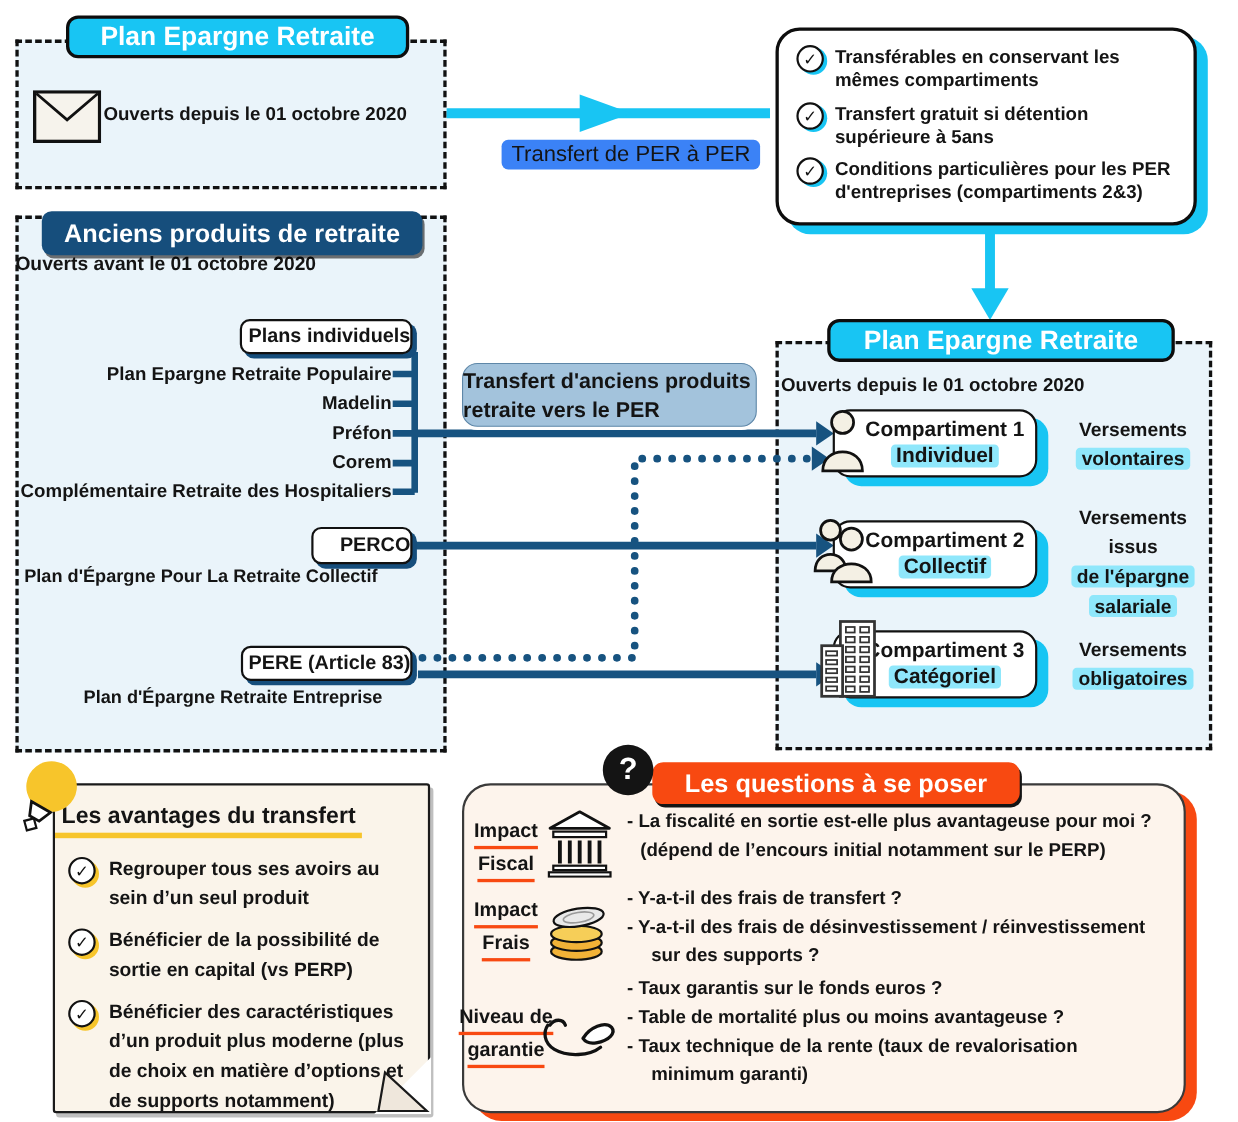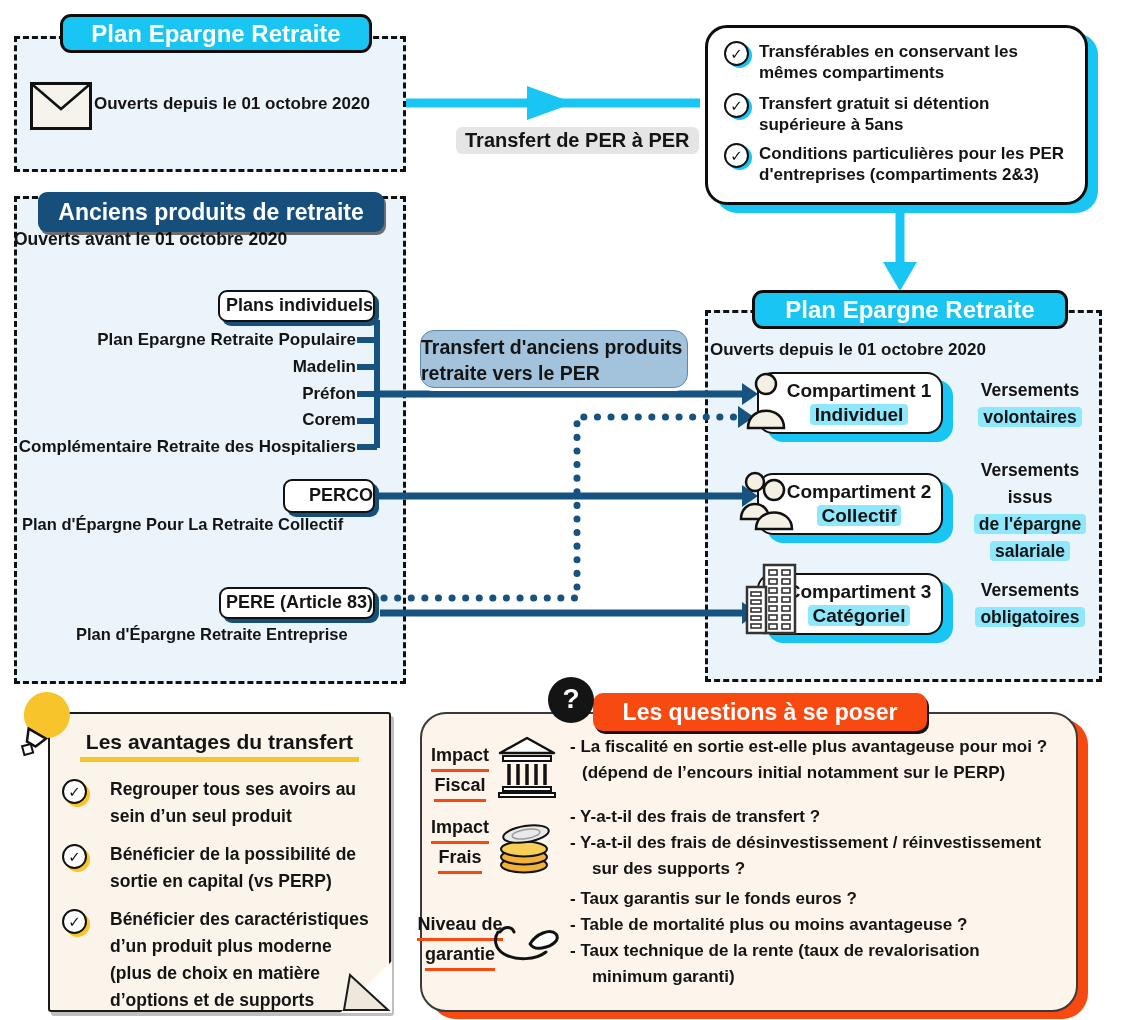--- a/index.html
+++ b/index.html
@@ -25,24 +25,24 @@
   .chk-text{font-weight:bold;font-size:17px;line-height:21px}
   .list-right{text-align:right;font-weight:bold;font-size:17px;line-height:26.8px;white-space:nowrap}
   .comp{position:absolute;width:186px;height:62px;background:#fff;border:2.5px solid #111;border-radius:16px;
         box-shadow:10px 8px 0 #18C5F3;text-align:center;box-sizing:border-box;padding:4px 4px 0 22px}
   .comp-name{font-weight:bold;font-size:19px;line-height:25px}
   .comp-tag{font-weight:bold;font-size:19px;line-height:24px}
   .comp-icon{position:absolute}
   .vers{position:absolute;width:156px;text-align:center;font-weight:bold;font-size:17.5px;line-height:27px}
   .midlabel{background:#A3C3DC;border:1px solid #5E87A8;box-shadow:0 0 0 3px #fff;border-radius:14px;
             font-weight:bold;font-size:19.5px;line-height:26px;padding-top:3px;box-sizing:border-box}
-  .perlabel{background:#e5e5e5;border-radius:6px;box-shadow:0 0 0 3px #fff;font-weight:bold;font-size:20px;padding:2px 9px}
+  .perlabel{background:#3b82f6;border-radius:6px;box-shadow:0 0 0 3px #fff;font-weight:normal;font-size:20px;padding:2px 9px}
   .note{background:#FAF4EA;border:2.5px solid #1a1a1a;border-radius:3px;box-shadow:3px 4px 0 rgba(0,0,0,.25);box-sizing:border-box}
   .note-title{font-weight:bold;font-size:21px;border-bottom:5px solid #F7C52B;display:inline-block;padding:0 6px 3px 6px}
-  .adv-item{display:flex;gap:23px;align-items:flex-start;margin-bottom:11px;padding:0 14px 0 12px}
+  .adv-item{display:flex;gap:12px;align-items:flex-start;margin-bottom:11px;padding:0 14px 0 12px}
   .adv-text{font-weight:bold;font-size:17.5px;line-height:27px}
   .qbox{background:#FDF4EC;border:2.5px solid #3a3a3a;border-radius:26px;box-shadow:10px 7px 0 #F84911;box-sizing:border-box}
   .qbadge{position:absolute;width:46px;height:46px;border-radius:50%;background:#141414;color:#fff;
           font-weight:bold;font-size:28px;text-align:center;line-height:44px}
   .qlabel{position:absolute;text-align:center;font-weight:bold;font-size:18px;line-height:26px}
   .qlabel span{display:inline-block;border-bottom:3px solid #F84911;padding-bottom:1px}
   .qlines{position:absolute}
   .qline{font-weight:bold;font-size:17px;line-height:26px;white-space:nowrap}
   .ind1{padding-left:12px}.ind2{padding-left:22px}
 </style>
@@ -189,21 +189,21 @@
     </svg>
     <div class="comp-name">Compartiment 3</div>
     <div><span class="hl comp-tag">Catégoriel</span></div>
   </div>
   <div class="vers" style="left:952px;top:577px;z-index:4">
     <div><span>Versements</span></div>
     <div><span class="hl">obligatoires</span></div>
   </div>
 
   <div class="abs note" style="left:48px;top:712px;width:343px;height:300px;z-index:4">
-    <div style="text-align:center;margin-top:16px">
+    <div style="text-align:left;margin-top:16px">
       <span class="note-title">Les avantages du transfert</span>
     </div>
     <div style="margin-top:14px">
       <div class="adv-item">
         <span class="check yellow" style="margin-top:3px"></span>
         <span class="adv-text">Regrouper tous ses avoirs au sein d’un seul produit</span>
       </div>
       <div class="adv-item">
         <span class="check yellow" style="margin-top:3px"></span>
         <span class="adv-text">Bénéficier de la possibilité de sortie en capital (vs PERP)</span>

